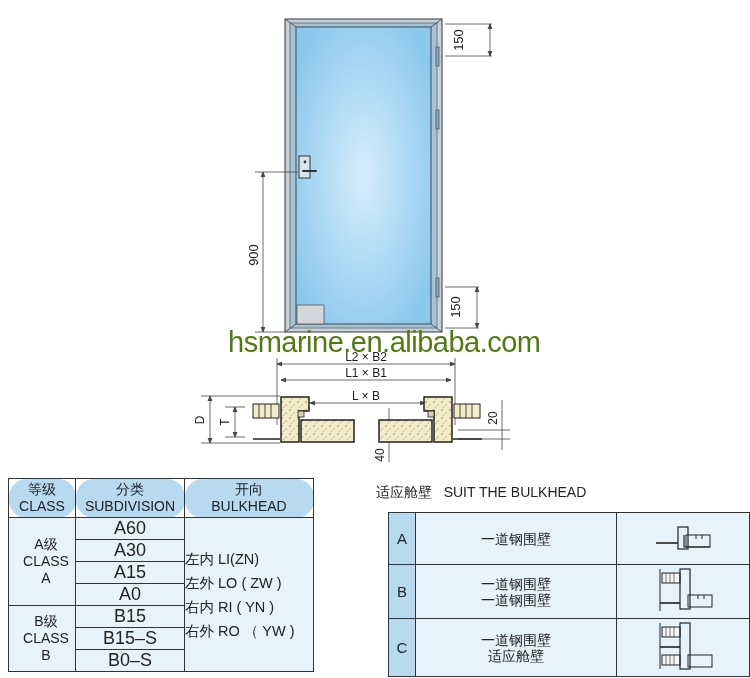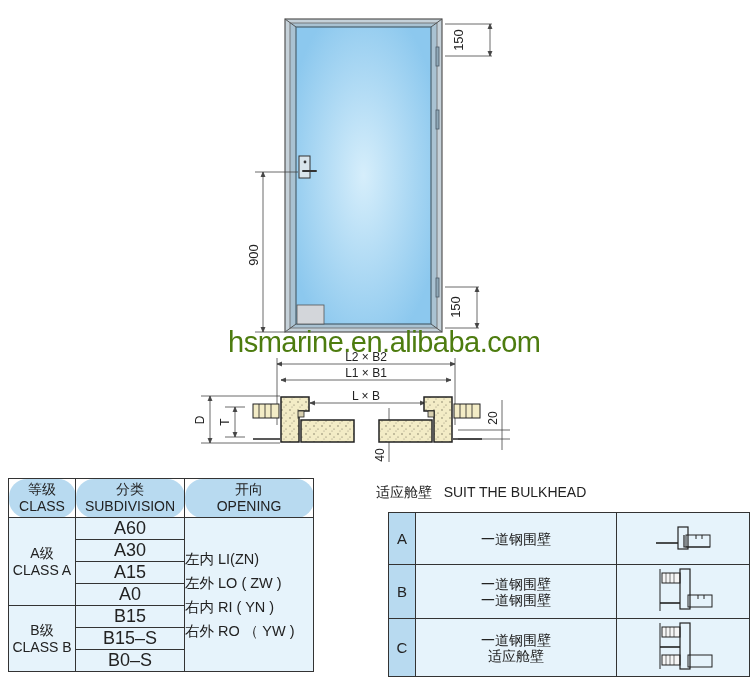--- a/index.html
+++ b/index.html
@@ -12,21 +12,21 @@
   .watermark { position: absolute; left: 228px; top: 326px; font-size: 29px; color: #4d7c0f;
                letter-spacing: -0.5px; font-weight: 400; }
 
   
   .class-table { position: absolute; left: 8px; top: 478px; border-collapse: collapse;
                  font-size: 14px; color: #222; }
   .class-table td, .class-table th { border: 1.5px solid #333; text-align: center; padding: 0; }
   .class-table th { background: #b8daf0; font-weight: 400; line-height: 17px; height: 38px; border-radius: 18px; }
   .class-table td { background: #e6f3fb; }
   .class-table td.sub { height: 21px; line-height: 21px; font-size: 18px; }
-  .class-table td.cls { line-height: 17px; font-size: 14px; }
+  .class-table td.cls { line-height: 17px; font-size: 14px; padding-left: 8px; }
   .class-table td.open { text-align: left; font-size: 14.5px; line-height: 24px; }
 
   
   .bulk-title { position: absolute; left: 376px; top: 484px; font-size: 14px; color: #222; }
   .bulk-table { position: absolute; left: 388px; top: 512px; border-collapse: collapse; font-size: 14px; }
   .bulk-table td { border: 1.5px solid #333; background: #e6f3fb; padding: 0; }
   .bulk-table td.letter { width: 26px; text-align: center; background: #b8daf0; font-size: 15px; }
   .bulk-table td.desc { width: 200px; text-align: center; line-height: 16px; }
   .bulk-table td.icon { width: 132px; text-align: center; }
 </style>
@@ -172,21 +172,21 @@
     <th style="width:66px">
       <div>等级</div>
       <div>CLASS</div>
     </th>
     <th style="width:108px">
       <div>分类</div>
       <div>SUBDIVISION</div>
     </th>
     <th style="width:128px">
       <div>开向</div>
-      <div>OPENING</div>
+      <div>BULKHEAD</div>
     </th>
   </tr>
   <tr>
     <td class="cls" rowspan="4">
       <div>A级</div>
       <div>CLASS A</div>
     </td>
     <td class="sub">A60</td>
     <td class="open" rowspan="7">
       <div>左内 LI(ZN)</div>

